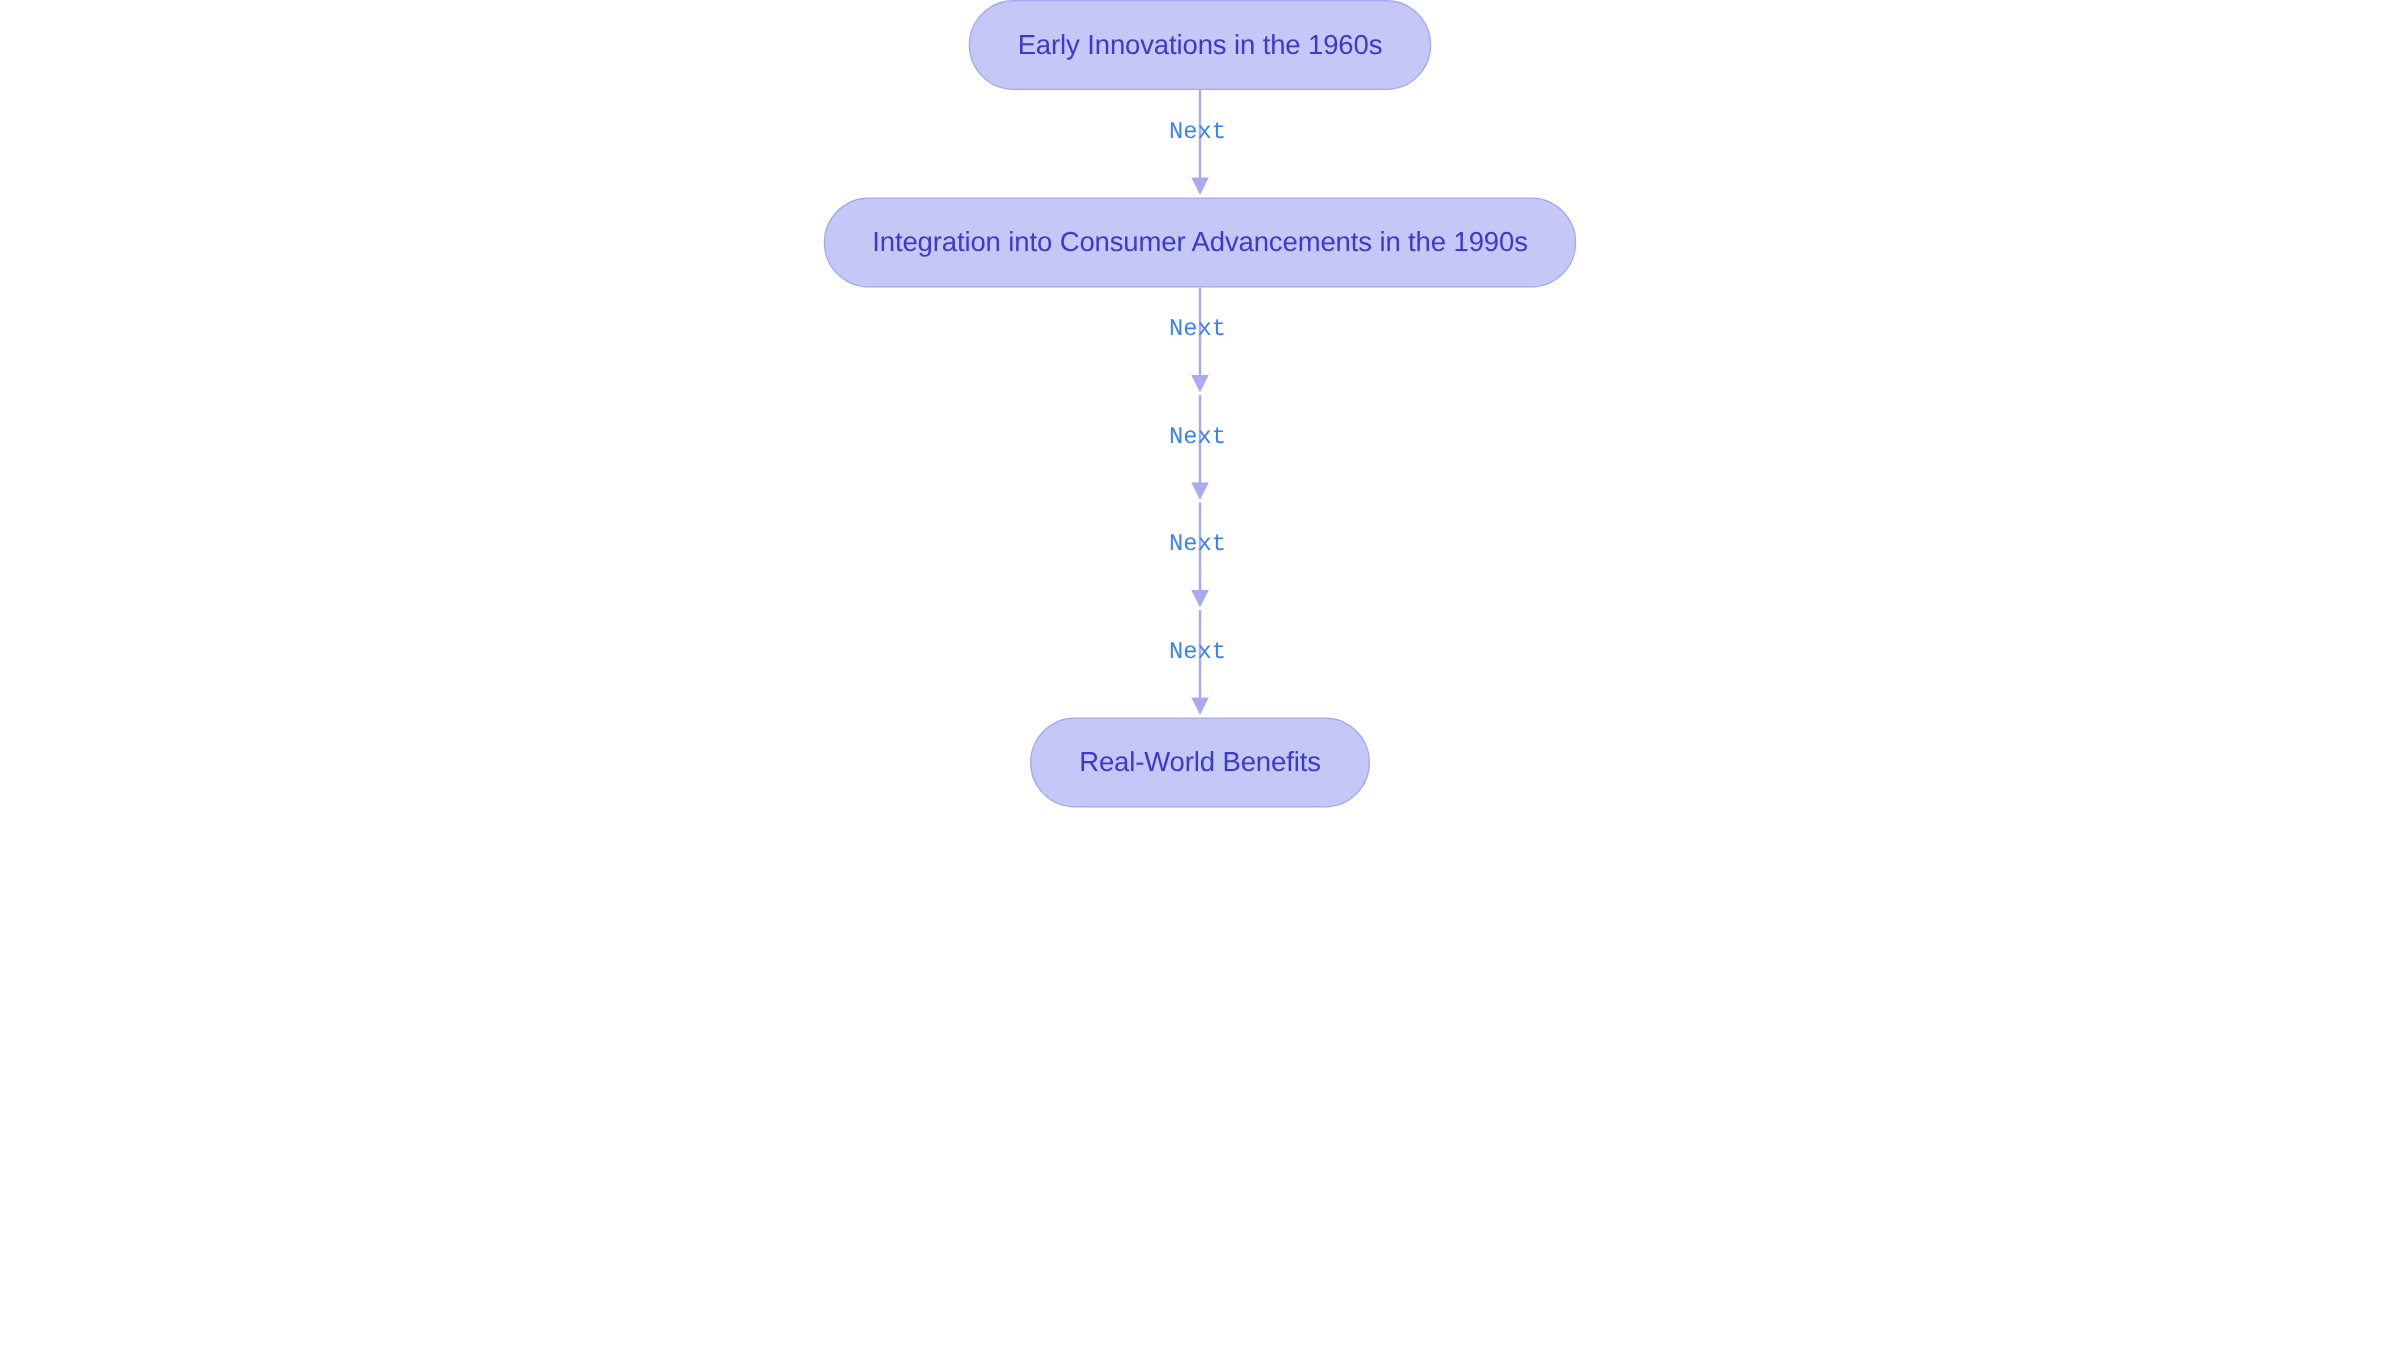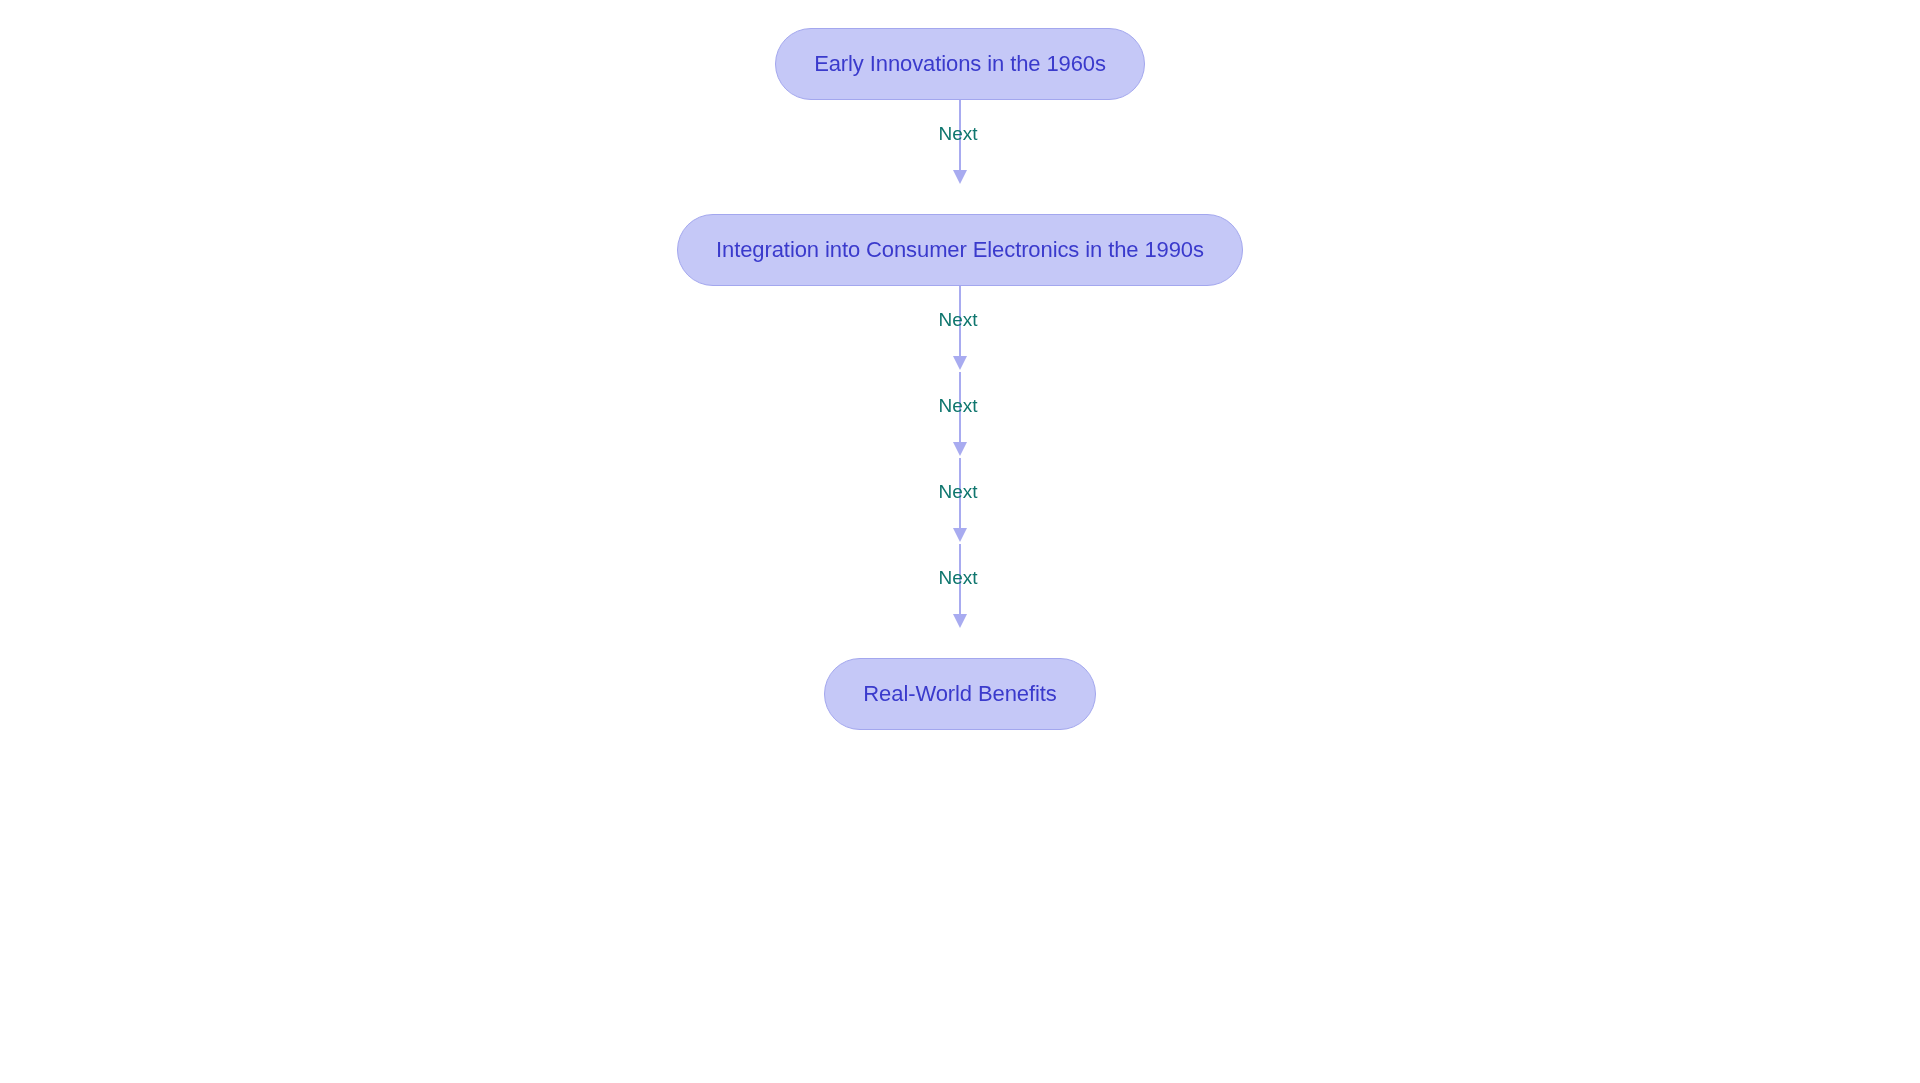--- a/index.html
+++ b/index.html
@@ -34,21 +34,20 @@
     font-size: 22px;
     font-family: "Liberation Sans", sans-serif;
     line-height: 1;
     display: flex;
     align-items: center;
     justify-content: center;
     height: 72px;
     padding: 0 38px;
     white-space: nowrap;
     letter-spacing: -0.1px;
-    margin-top: 28px;
   }
 
   
   .connector {
     position: relative;
     width: 240px;
     height: 86px;
     display: flex;
     justify-content: center;
   }
@@ -71,23 +70,23 @@
     border-left: 7px solid transparent;
     border-right: 7px solid transparent;
     border-top: 14px solid #a8abf0;
   }
   .connector-label {
     position: absolute;
     top: 24px;
     left: 50%;
     transform: translateX(-50%);
     margin-left: -2px;
-    color: #0f766e;
+    color: #3b82f6;
     font-size: 19px;
-    font-family: Liberation Sans, sans-serif;
+    font-family: Liberation Mono, monospace;
     line-height: 1;
     background: transparent;
     padding: 0 3px;
     white-space: nowrap;
   }
 
   .flow-row {
     display: flex;
     justify-content: center;
     width: 100%;
@@ -102,21 +101,21 @@
     <div class="node">Early Innovations in the 1960s</div>
   </div>
 
   <div class="connector">
     <div class="connector-line"></div>
     <div class="connector-label">Next</div>
     <div class="connector-arrow"></div>
   </div>
 
   <div class="flow-row">
-    <div class="node">Integration into Consumer Electronics in the 1990s</div>
+    <div class="node">Integration into Consumer Advancements in the 1990s</div>
   </div>
 
   <div class="connector">
     <div class="connector-line"></div>
     <div class="connector-label">Next</div>
     <div class="connector-arrow"></div>
   </div>
 
 
   <div class="connector">

